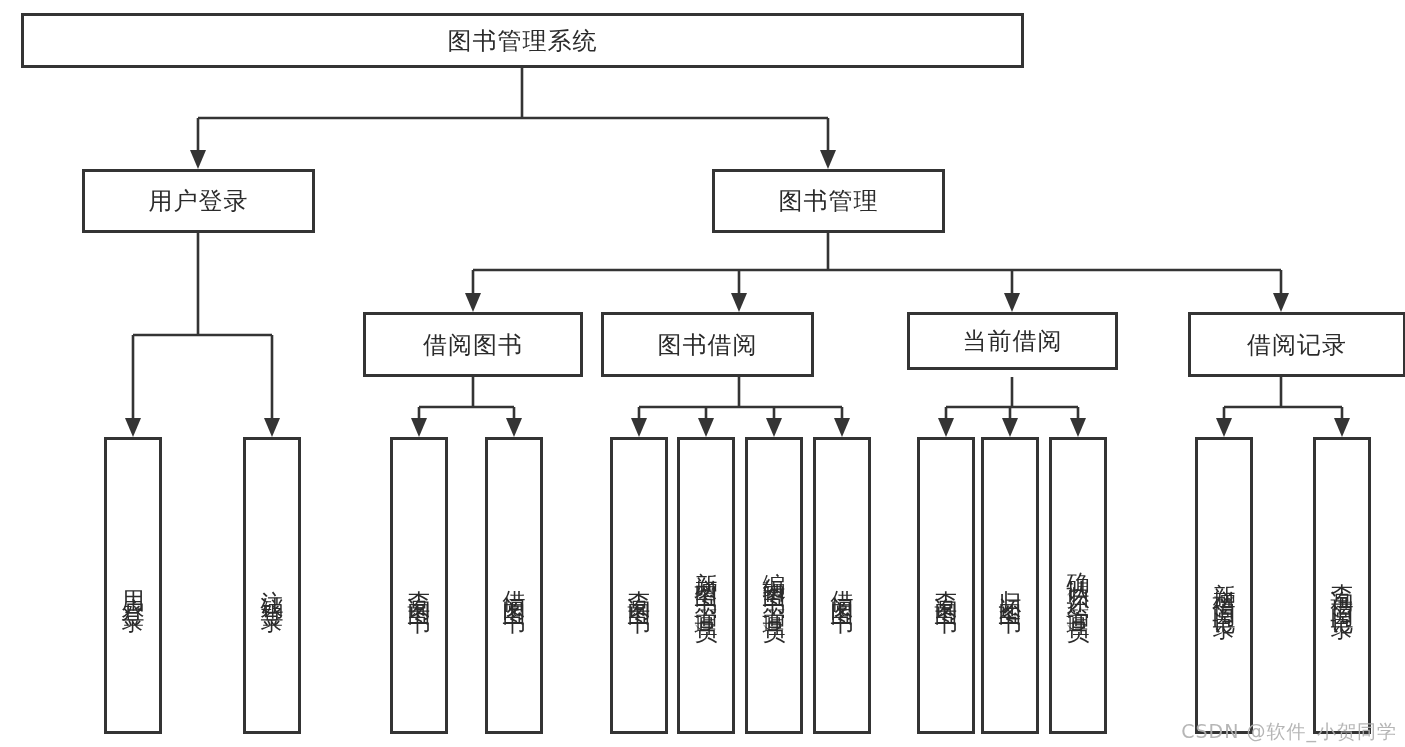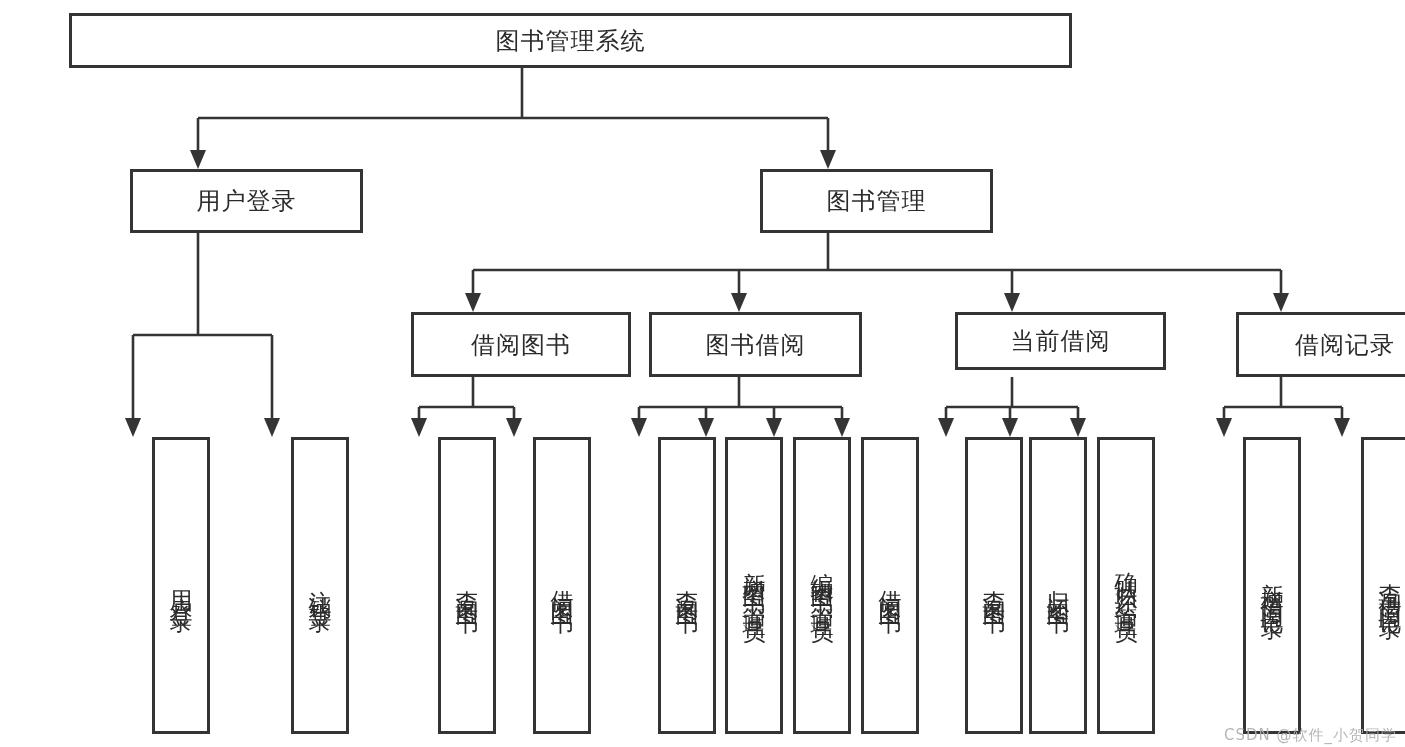--- a/index.html
+++ b/index.html
@@ -37,37 +37,36 @@
     position: absolute;
     background: var(--bg);
     border: 3px solid var(--line);
     display: flex;
     align-items: center;
     justify-content: center;
     color: var(--text);
     font-size: 24px;
     letter-spacing: 1px;
     z-index: 2;
-    margin-left: 48px;
   }
 
   .vnode .vtext {
     writing-mode: vertical-rl;
     text-orientation: mixed;
     font-size: 23px;
     letter-spacing: 7px;
     line-height: 1;
     white-space: nowrap;
   }
 
   .watermark {
     position: absolute;
     right: 8px;
     bottom: 2px;
-    font-size: 15px;
+    font-size: 19px;
     color: var(--watermark);
     letter-spacing: 1px;
     z-index: 5;
     opacity: 0.92;
   }
 </style>
 </head>
 <body>
 
 <div class="canvas">

